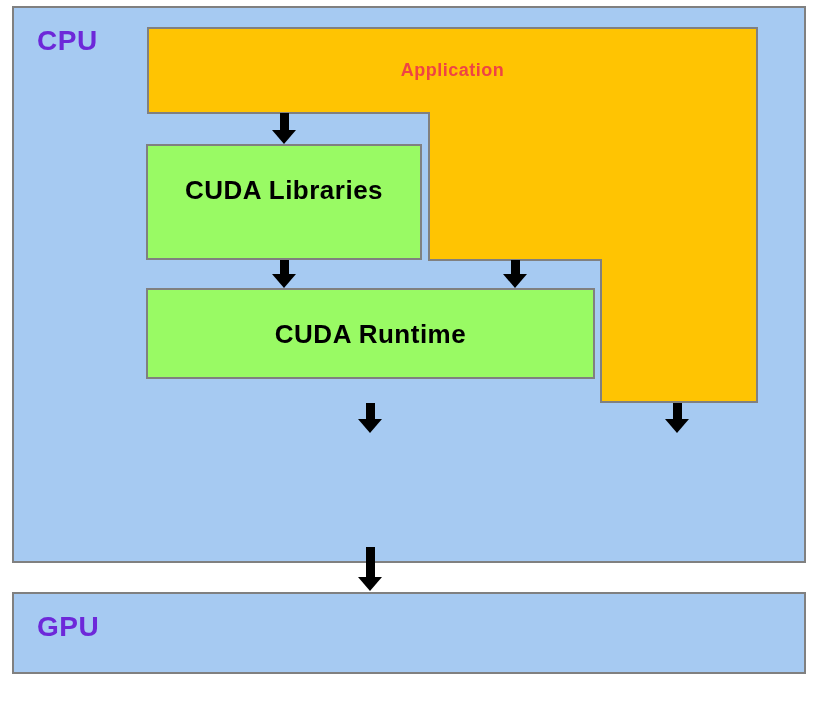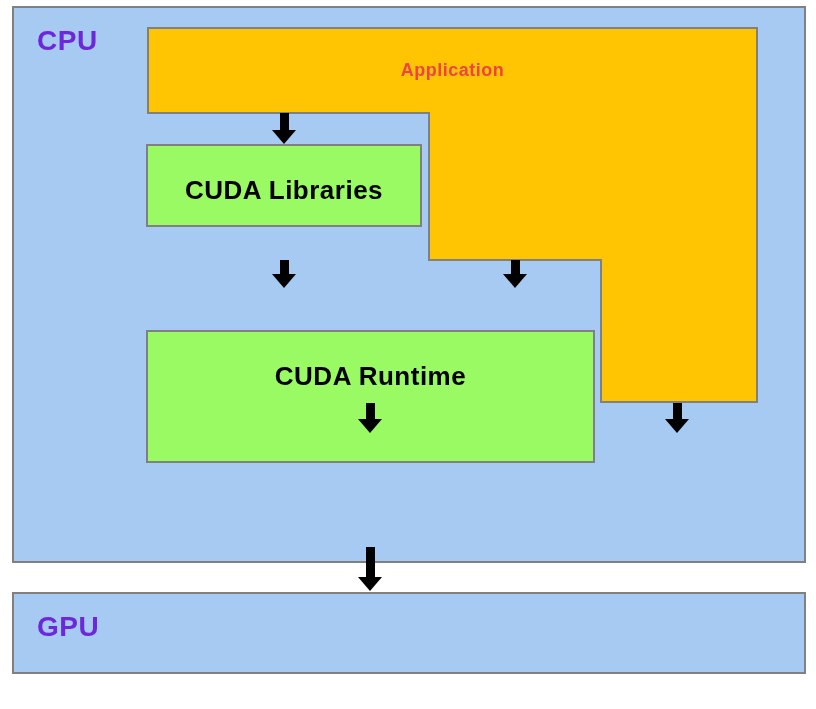--- a/index.html
+++ b/index.html
@@ -52,22 +52,22 @@
     box-sizing: border-box;
     display: flex;
     justify-content: center;
     align-items: flex-start;
     padding-top: 29px;
     font-size: 26px;
     font-weight: bold;
     color: #000;
     letter-spacing: 0.5px;
   }
-  .libraries-box { left: 146px; top: 144px; width: 276px; height: 83px; }
-  .runtime-box   { left: 146px; top: 288px; width: 449px; height: 133px; margin-top: 42px; }
+  .libraries-box { left: 146px; top: 144px; width: 276px; height: 116px; }
+  .runtime-box   { left: 146px; top: 288px; width: 449px; height: 91px; }
   .driver-box    { left: 146px; top: 432px; width: 612px; height: 115px; }
   .arrow {
     position: absolute;
     width: 24px;
     display: flex;
     flex-direction: column;
     align-items: center;
     z-index: 5;
   }
   .arrow .shaft { width: 9px; flex: 1; background: #000; }

